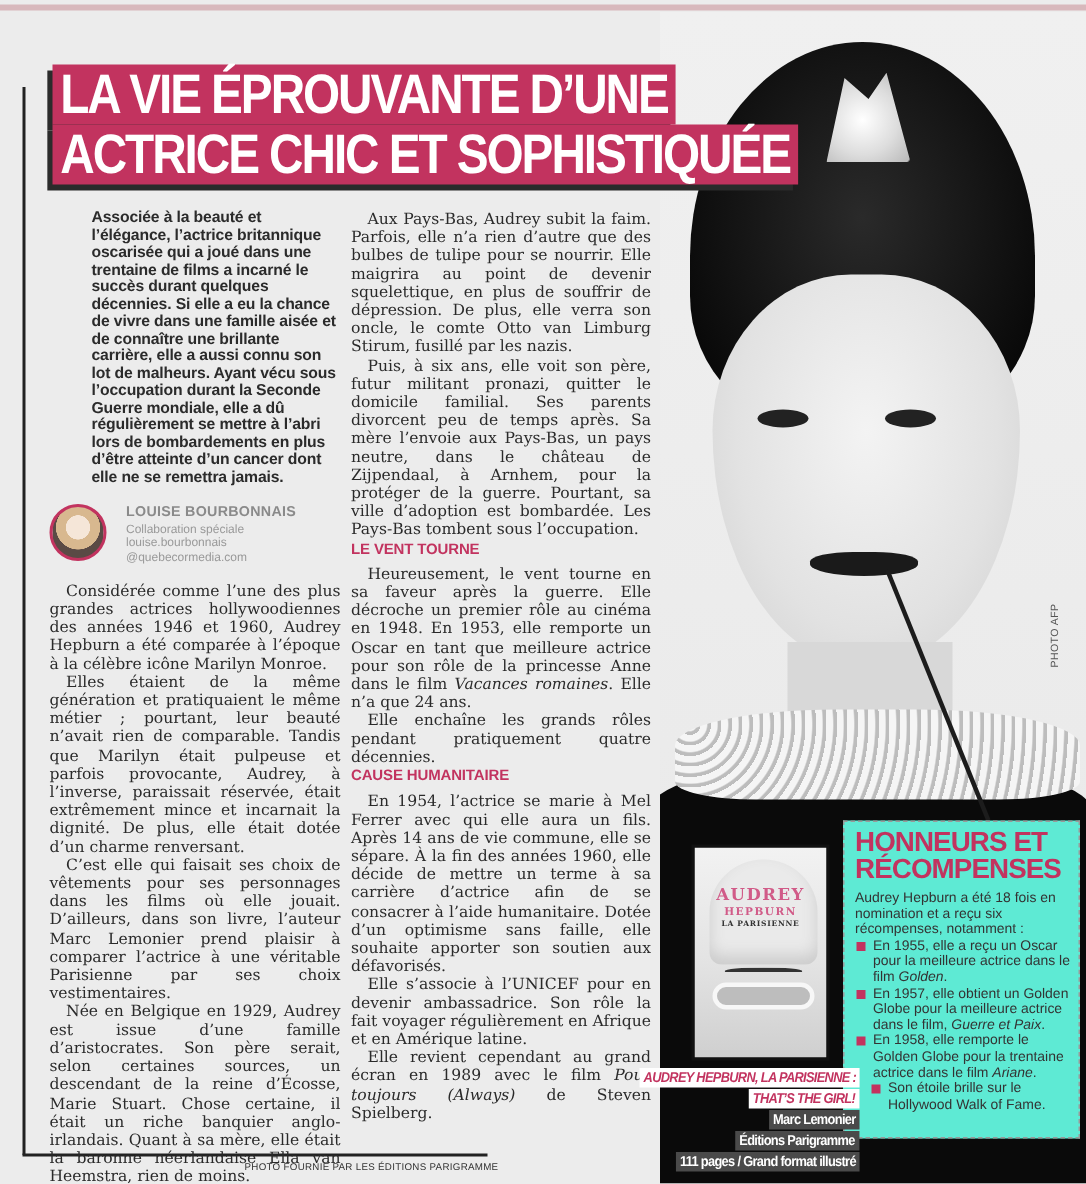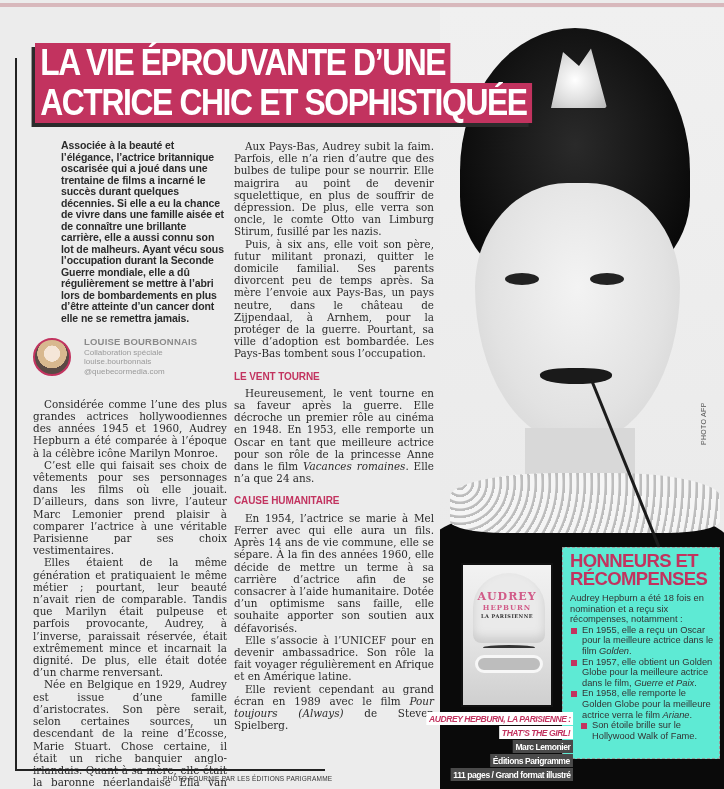--- a/index.html
+++ b/index.html
@@ -91,38 +91,38 @@
     font-family: "Liberation Sans", sans-serif; font-size: 6.5px; color: #333; letter-spacing: 0.2px;
   }
   
   .col { position: absolute; font-size: 10.4px; line-height: 12.2px; color: #2a2a2a; }
   .col-1 { left: 33px; top: 140px; width: 194px; }
   .col-2 { left: 234px; top: 140px; width: 200px; }
   .lead {
     font-family: "Liberation Sans", sans-serif; font-weight: bold; font-size: 10.5px;
     line-height: 11.5px; color: #2b2b2b; margin-bottom: 12px; letter-spacing: -0.1px; margin-left: 28px;
   }
-  .author { display: flex; align-items: flex-end; margin-bottom: 22px; }
+  .author { display: flex; align-items: flex-start; margin-bottom: 12px; }
   .avatar {
     width: 38px; height: 38px; border-radius: 50%; flex: 0 0 38px;
     background: radial-gradient(circle at 50% 40%, #f5e6d8 0 30%, #d8b88f 31% 55%, #5a4a45 56% 100%);
     border: 2px solid #c2335f; margin-right: 13px;
   }
   .author-name {
     font-family: "Liberation Sans", sans-serif; font-weight: bold; font-size: 9.5px; color: #8a8a8a;
     letter-spacing: 0.2px;
   }
   .author-meta {
     font-family: "Liberation Sans", sans-serif; font-size: 8px; line-height: 9.2px; color: #999;
   }
   .p { text-indent: 11px; text-align: justify; }
   .p em { font-style: italic; }
   .subhead {
     font-family: "Liberation Sans", sans-serif; font-weight: bold; color: #c2335f;
-    font-size: 10px; margin: 11px 0 4px 0; letter-spacing: -0.1px;
+    font-size: 10px; margin: 1px 0 4px 0; letter-spacing: -0.1px;
   }
   
   .awards {
     position: absolute; left: 562px; top: 547px; width: 158px; height: 212px;
     background: #5eead4; border: 1px dashed #9a9a9a; padding: 4px 5px 4px 7px; z-index: 4;
   }
   .awards-title {
     font-family: "Liberation Sans", sans-serif; font-weight: bold; color: #c2335f;
     font-size: 18.5px; line-height: 18px; letter-spacing: -0.6px; margin-bottom: 5px;
   }
@@ -205,33 +205,34 @@
   <p class="lead">Associée à la beauté et l’élégance, l’actrice britannique oscarisée qui a joué dans une trentaine de films a incarné le succès durant quelques décennies. Si elle a eu la chance de vivre dans une famille aisée et de connaître une brillante carrière, elle a aussi connu son lot de malheurs. Ayant vécu sous l’occupation durant la Seconde Guerre mondiale, elle a dû régulièrement se mettre à l’abri lors de bombardements en plus d’être atteinte d’un cancer dont elle ne se remettra jamais.</p>
   <div class="author">
     <div class="avatar"></div>
     <div>
       <div class="author-name">LOUISE BOURBONNAIS</div>
       <div class="author-meta">Collaboration spéciale</div>
       <div class="author-meta">louise.bourbonnais</div>
       <div class="author-meta">@quebecormedia.com</div>
     </div>
   </div>
-  <p class="p">Considérée comme l’une des plus grandes actrices hollywoodiennes des années 1945 et 1960, Audrey Hepburn a été comparée à l’époque à la célèbre icône Marilyn Monroe.</p>
+  <p class="p">Considérée comme l’une des plus grandes actrices hollywoodiennes des années 1946 et 1960, Audrey Hepburn a été comparée à l’époque à la célèbre icône Marilyn Monroe.</p>
+  <p class="p">Elles étaient de la même génération et pratiquaient le même métier ; pourtant, leur beauté n’avait rien de comparable. Tandis que Marilyn était pulpeuse et parfois provocante, Audrey, à l’inverse, paraissait réservée, était extrêmement mince et incarnait la dignité. De plus, elle était dotée d’un charme renversant.</p>
   <p class="p">C’est elle qui faisait ses choix de vêtements pour ses personnages dans les films où elle jouait. D’ailleurs, dans son livre, l’auteur Marc Lemonier prend plaisir à comparer l’actrice à une véritable Parisienne par ses choix vestimentaires.</p>
-  <p class="p">Elles étaient de la même génération et pratiquaient le même métier ; pourtant, leur beauté n’avait rien de comparable. Tandis que Marilyn était pulpeuse et parfois provocante, Audrey, à l’inverse, paraissait réservée, était extrêmement mince et incarnait la dignité. De plus, elle était dotée d’un charme renversant.</p>
   <p class="p">Née en Belgique en 1929, Audrey est issue d’une famille d’aristocrates. Son père serait, selon certaines sources, un descendant de la reine d’Écosse, Marie Stuart. Chose certaine, il était un riche banquier anglo-irlandais. Quant à sa mère, elle était la baronne néerlandaise Ella van Heemstra, rien de moins.</p>
   <p class="p">Sa famille voyage beaucoup, si bien qu’Audrey devient polyglotte dès l’âge de 13 ans. Elle passe d’un pensionnat à l’autre et est éduquée de manière très stricte. Pourtant, elle demeure une enfant joueuse, expressive et passionnée de danse. À 11 ans, elle commence des cours de danse classique au conservatoire.</p>
 
 </div>
 
 <div class="col col-2">
   <p class="p">Aux Pays-Bas, Audrey subit la faim. Parfois, elle n’a rien d’autre que des bulbes de tulipe pour se nourrir. Elle maigrira au point de devenir squelettique, en plus de souffrir de dépression. De plus, elle verra son oncle, le comte Otto van Limburg Stirum, fusillé par les nazis.</p>
   <p class="p">Puis, à six ans, elle voit son père, futur militant pronazi, quitter le domicile familial. Ses parents divorcent peu de temps après. Sa mère l’envoie aux Pays-Bas, un pays neutre, dans le château de Zijpendaal, à Arnhem, pour la protéger de la guerre. Pourtant, sa ville d’adoption est bombardée. Les Pays-Bas tombent sous l’occupation.</p>
   <h3 class="subhead">LE VENT TOURNE</h3>
   <p class="p"><span>Heureusement, le vent tourne en sa faveur après la guerre. Elle décroche un premier rôle au cinéma en 1948. En 1953, elle remporte un Oscar en tant que meilleure actrice pour son rôle de la princesse Anne dans le film </span><em>Vacances romaines</em><span>. Elle n’a que 24 ans.</span></p>
+  <p class="p">Elle enchaîne les grands rôles pendant pratiquement quatre décennies.</p>
   <h3 class="subhead">CAUSE HUMANITAIRE</h3>
   <p class="p">En 1954, l’actrice se marie à Mel Ferrer avec qui elle aura un fils. Après 14 ans de vie commune, elle se sépare. À la fin des années 1960, elle décide de mettre un terme à sa carrière d’actrice afin de se consacrer à l’aide humanitaire. Dotée d’un optimisme sans faille, elle souhaite apporter son soutien aux défavorisés.</p>
   <p class="p">Elle s’associe à l’UNICEF pour en devenir ambassadrice. Son rôle la fait voyager régulièrement en Afrique et en Amérique latine.</p>
   <p class="p"><span>Elle revient cependant au grand écran en 1989 avec le film </span><em>Pour toujours (Always)</em><span> de Steven Spielberg.</span></p>
 
 </div>
 
 <div class="bottom-credit">PHOTO FOURNIE PAR LES ÉDITIONS PARIGRAMME</div>
 
 <div class="book">
@@ -250,16 +251,16 @@
   <span class="m">Éditions Parigramme</span><br>
   <span class="m">111 pages / Grand format illustré</span>
 </div>
 
 <div class="awards">
   <h2 class="awards-title">HONNEURS ET RÉCOMPENSES</h2>
   <p class="awards-intro">Audrey Hepburn a été 18 fois en nomination et a reçu six récompenses, notamment :</p>
   <ul>
     <li><span>En 1955, elle a reçu un Oscar pour la meilleure actrice dans le film </span><em>Golden</em><span>.</span></li>
     <li><span>En 1957, elle obtient un Golden Globe pour la meilleure actrice dans le film, </span><em>Guerre et Paix</em><span>.</span></li>
-    <li><span>En 1958, elle remporte le Golden Globe pour la meilleure actrice verra le film </span><em>Ariane</em><span>.</span></li>
+    <li><span>En 1958, elle remporte le Golden Globe pour la trentaine actrice dans le film </span><em>Ariane</em><span>.</span></li>
     <li class="last"><span>Son étoile brille sur le Hollywood Walk of Fame.</span></li>
   </ul>
 </div>
 
 </body></html>

